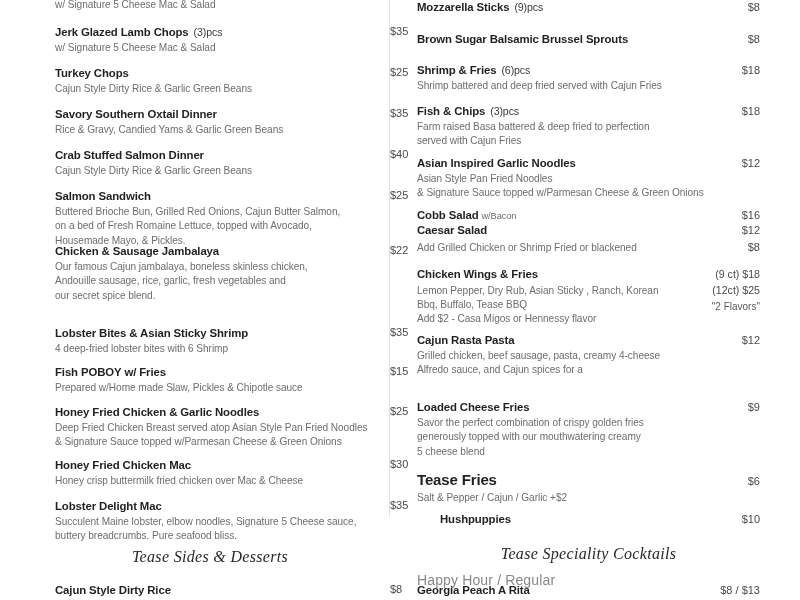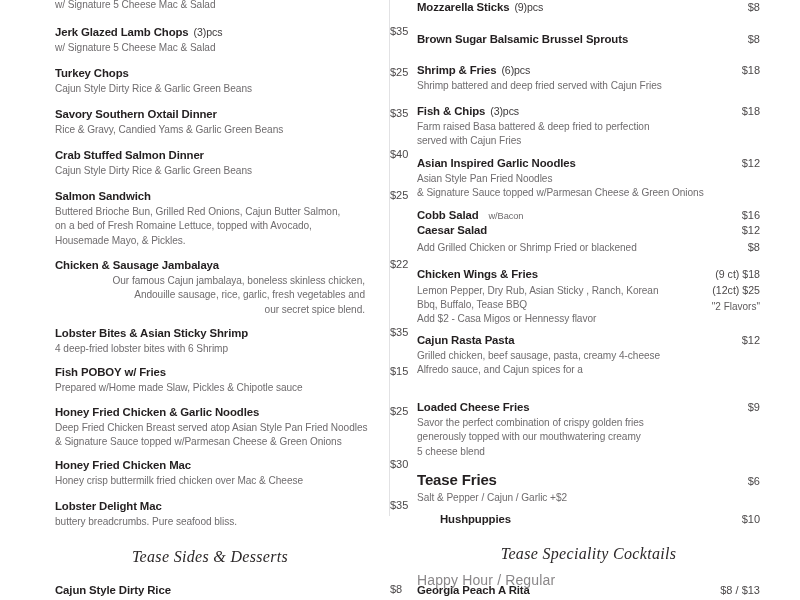--- a/index.html
+++ b/index.html
@@ -65,21 +65,21 @@
   .item-title .qty {
     font-weight: normal;
     color: #3d3a3b;
     font-size: 10.6px;
     padding-left: 5px;
   }
   .item-title .sub-note {
     font-weight: normal;
     color: #6d6a6c;
     font-size: 9.3px;
-    padding-left: 10px;
+    padding-left: 3px;
   }
 
   .item-price {
     font-size: 11px;
     color: #4b4849;
     font-weight: normal;
     white-space: pre;
     flex: 0 0 auto;
     text-align: left;
   }
@@ -199,21 +199,21 @@
         <div class="item-title"><span>Salmon Sandwich</span></div>
       </div>
       <div class="price-left-col">$25</div>
       <div class="item-desc">
         <div>Buttered Brioche Bun, Grilled Red Onions, Cajun Butter Salmon,</div>
         <div>on a bed of Fresh Romaine Lettuce, topped with Avocado,</div>
         <div>Housemade Mayo, &amp; Pickles.</div>
       </div>
     </div>
 
-    <div class="row" style="top:258px;text-align:right;">
+    <div class="row" style="top:244px;">
       <div class="item-head">
         <div class="item-title"><span>Chicken &amp; Sausage Jambalaya</span></div>
       </div>
       <div class="price-left-col">$22</div>
       <div class="item-desc">
         <div>Our famous Cajun jambalaya, boneless skinless chicken,</div>
         <div>Andouille sausage, rice, garlic, fresh vegetables and</div>
         <div>our secret spice blend.</div>
       </div>
     </div>
@@ -258,20 +258,21 @@
         <div>Honey crisp buttermilk fried chicken over Mac &amp; Cheese</div>
       </div>
     </div>
 
     <div class="row" style="top:499px;">
       <div class="item-head">
         <div class="item-title"><span>Lobster Delight Mac</span></div>
       </div>
       <div class="price-left-col">$35</div>
       <div class="item-desc">
+        <div>Succulent Maine lobster, elbow noodles, Signature 5 Cheese sauce,</div>
         <div>buttery breadcrumbs. Pure seafood bliss.</div>
       </div>
     </div>
 
     <div class="row" style="top:548px;">
       <div class="section-heading">Tease Sides &amp; Desserts</div>
     </div>
 
     <div class="row" style="top:583px;">
       <div class="item-head">

